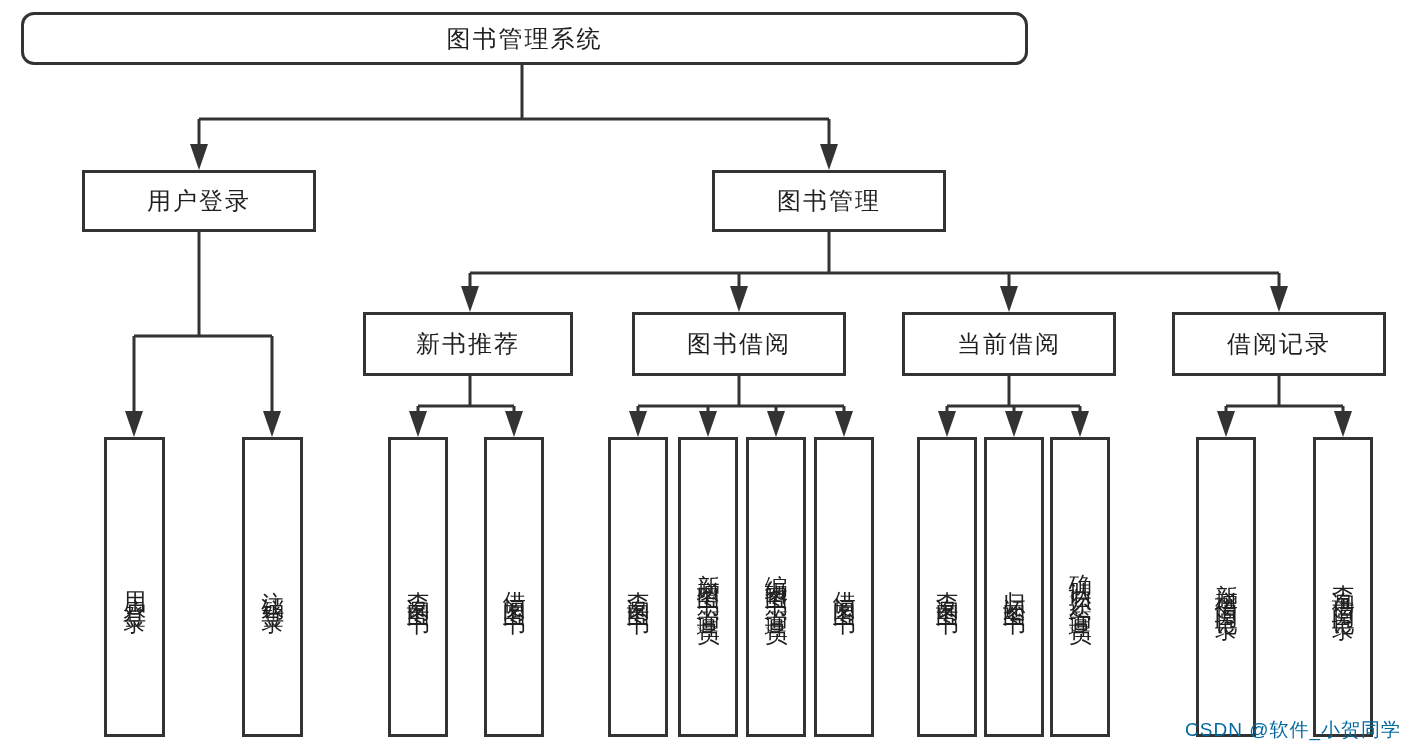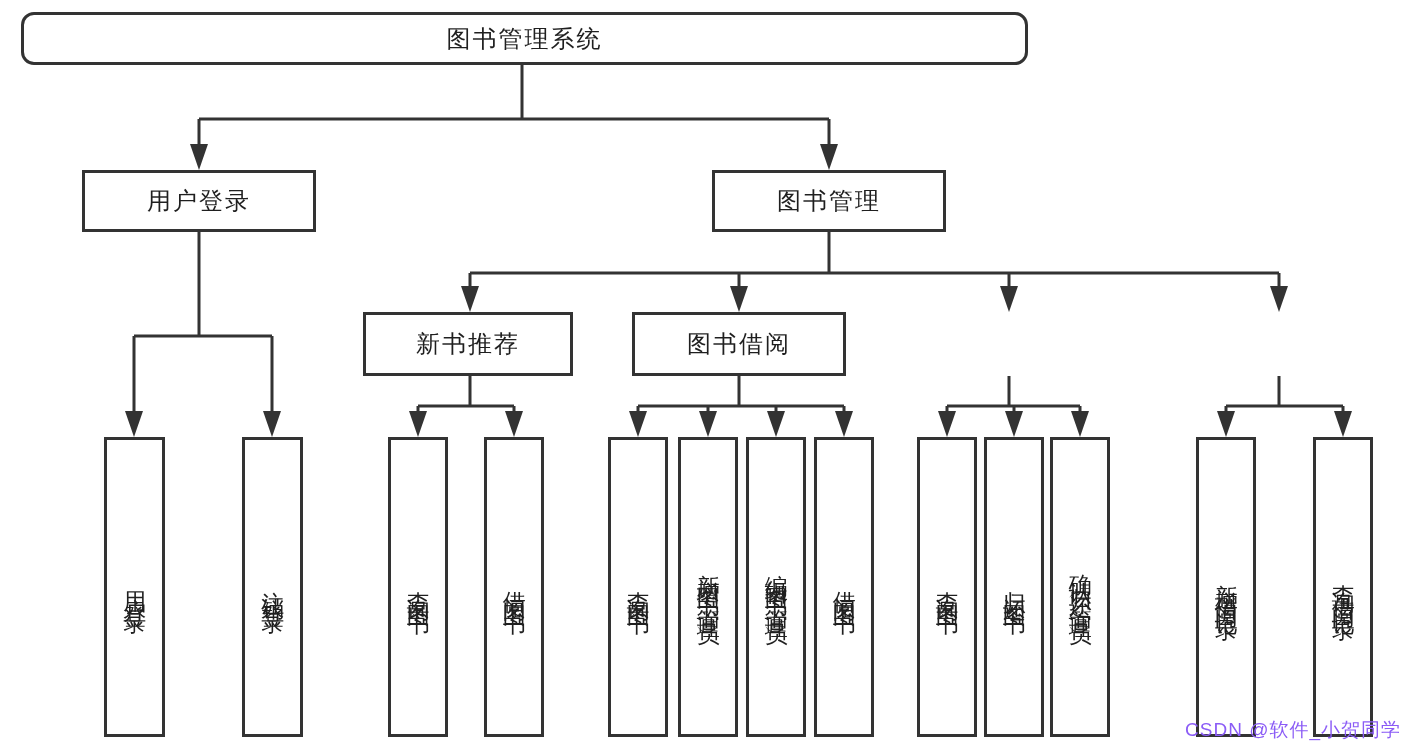--- a/index.html
+++ b/index.html
@@ -49,21 +49,21 @@
     letter-spacing: 7px;
     line-height: 1.1;
     white-space: nowrap;
   }
   .watermark {
     position: absolute;
     right: 4px;
     bottom: 4px;
     font-size: 19px;
     letter-spacing: 1px;
-    color: #8b5cf6;
+    color: #0369a1;
     z-index: 10;
     white-space: nowrap;
   }
 </style>
 </head>
 <body>
 
 <div class="canvas">
 
   <svg class="connectors" viewBox="0 0 1405 747" xmlns="http://www.w3.org/2000/svg">
@@ -112,20 +112,26 @@
   <div class="node" style="left:712px; top:170px; width:234px; height:62px;align-items:center;">
     <span>图书管理</span>
   </div>
 
   <div class="node" style="left:363px; top:312px; width:210px; height:64px;">
     <span>新书推荐</span>
   </div>
   <div class="node" style="left:632px; top:312px; width:214px; height:64px;">
     <span>图书借阅</span>
   </div>
+  <div class="node" style="left:902px; top:312px; width:214px; height:64px;">
+    <span>当前借阅</span>
+  </div>
+  <div class="node" style="left:1172px; top:312px; width:214px; height:64px;">
+    <span>借阅记录</span>
+  </div>
 
   <div class="node leaf" style="left:104px; top:437px; width:61px; height:300px;">
     <span class="vtext">用户登录</span>
   </div>
   <div class="node leaf" style="left:242px; top:437px; width:61px; height:300px;">
     <span class="vtext">注销登录</span>
   </div>
 
   <div class="node leaf" style="left:388px; top:437px; width:60px; height:300px;">
     <span class="vtext">查询图书</span>

